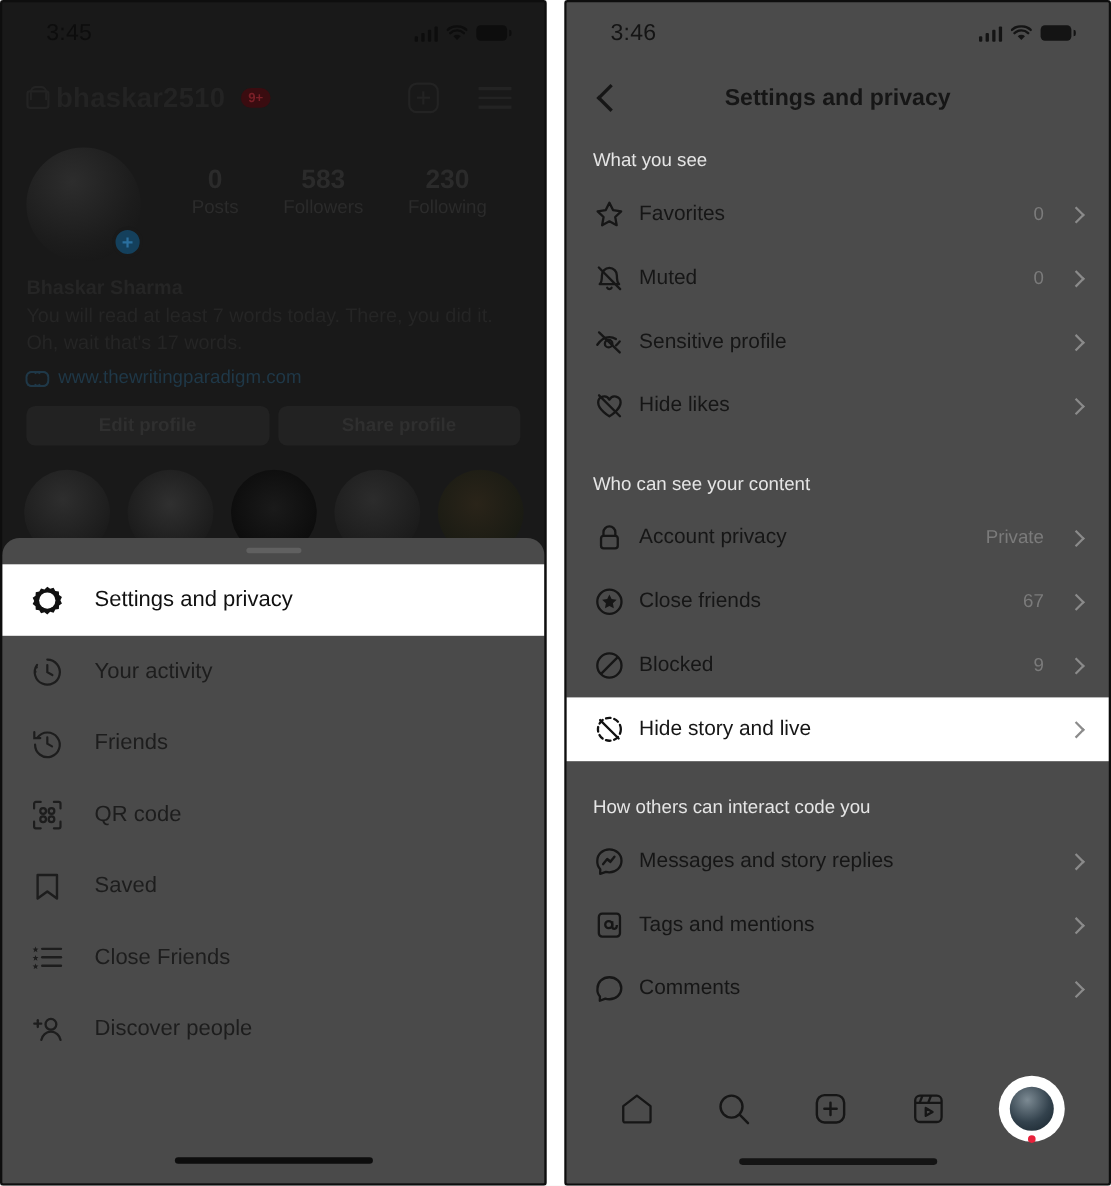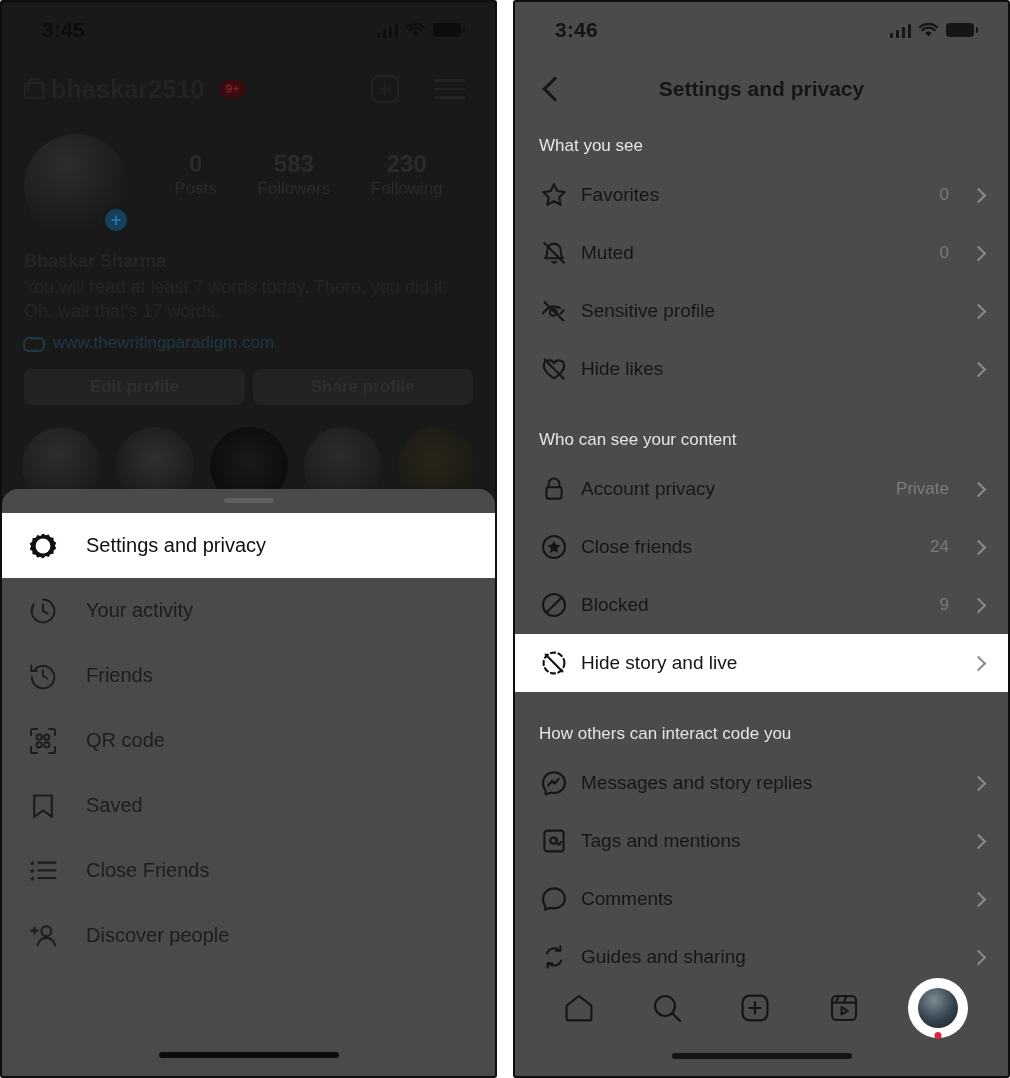--- a/index.html
+++ b/index.html
@@ -31,21 +31,21 @@
   }
 
   
   .statusbar {
     height: 56px;
     display: flex; align-items: center;
     justify-content: space-between;
     padding: 0 34px 0 40px;
   }
   .status-time {
-    font-size: 21px; font-weight: bold; letter-spacing: .2px;
+    font-size: 21px; font-weight: normal; letter-spacing: .2px;
   }
   .status-icons { display: flex; align-items: center; gap: 8px; }
   .sig { display: flex; align-items: flex-end; gap: 2.5px; height: 15px; }
   .sig i { display:block; width: 3.5px; border-radius: 1px; }
   .sig i:nth-child(1){ height: 5px; }
   .sig i:nth-child(2){ height: 8px; }
   .sig i:nth-child(3){ height: 11px; }
   .sig i:nth-child(4){ height: 14px; }
   .batt { width: 28px; height: 14px; border-radius: 4px; position: relative; }
   .batt::after{
@@ -506,21 +506,21 @@
     </div>
 
     <div class="r-row">
       <span class="ico">
         <svg width="28" height="28" viewBox="0 0 28 28">
           <circle cx="14" cy="14" r="11" fill="none" stroke="#161616" stroke-width="2.1"></circle>
           <path d="M14 7.4l2 4.2 4.6.6-3.4 3.2.8 4.6L14 17.8l-4 2.2.8-4.6-3.4-3.2 4.6-.6z" fill="#161616"></path>
         </svg>
       </span>
       <span class="lab">Close friends</span>
-      <span class="val">24</span>
+      <span class="val">67</span>
       <span class="chev"></span>
     </div>
 
     <div class="r-row">
       <span class="ico">
         <svg width="28" height="28" viewBox="0 0 28 28" fill="none" stroke="#161616" stroke-width="2.1">
           <circle cx="14" cy="14" r="11"></circle>
             <path d="M6.2 21.8 21.8 6.2"></path>
         </svg>
       </span>
@@ -574,33 +574,20 @@
       <span class="ico">
         <svg width="28" height="28" viewBox="0 0 28 28" fill="none" stroke="#161616" stroke-width="2.1" stroke-linejoin="round">
           <path d="M14 3.4c6 0 10.8 4.4 10.8 10s-4.8 10-10.8 10c-1.3 0-2.6-.2-3.7-.6l-5 2 .1-3.8A9.7 9.7 0 0 1 3.2 13.4c0-5.6 4.8-10 10.8-10z"></path>
         </svg>
       </span>
       <span class="lab">Comments</span>
       <span class="val"></span>
       <span class="chev"></span>
     </div>
 
-    <div class="r-row">
-      <span class="ico">
-        <svg width="28" height="28" viewBox="0 0 28 28" fill="none" stroke="#161616" stroke-width="2.1" stroke-linecap="round" stroke-linejoin="round">
-          <path d="M7 10.4a7.4 7.4 0 0 1 12.8-2.2"></path>
-          <path d="M15.8 7.6h4.6V3.2"></path>
-          <path d="M21 17.6a7.4 7.4 0 0 1-12.8 2.2"></path>
-          <path d="M12.2 20.4H7.6v4.4"></path>
-        </svg>
-      </span>
-      <span class="lab">Guides and sharing</span>
-      <span class="val"></span>
-      <span class="chev"></span>
-    </div>
 
     <div class="r-tabbar">
       <span class="r-tab">
         <svg width="34" height="34" viewBox="0 0 34 34" fill="none" stroke="#161616" stroke-width="2.1" stroke-linejoin="round">
             <path d="M4.6 14.6 17 5l12.4 9.6v13.2a1.6 1.6 0 0 1-1.6 1.6H6.2a1.6 1.6 0 0 1-1.6-1.6z"></path>
           </svg>
       </span>
       <span class="r-tab">
         <svg width="34" height="34" viewBox="0 0 34 34" fill="none" stroke="#161616" stroke-width="2.2" stroke-linecap="round">
             <circle cx="15" cy="15" r="10"></circle>

